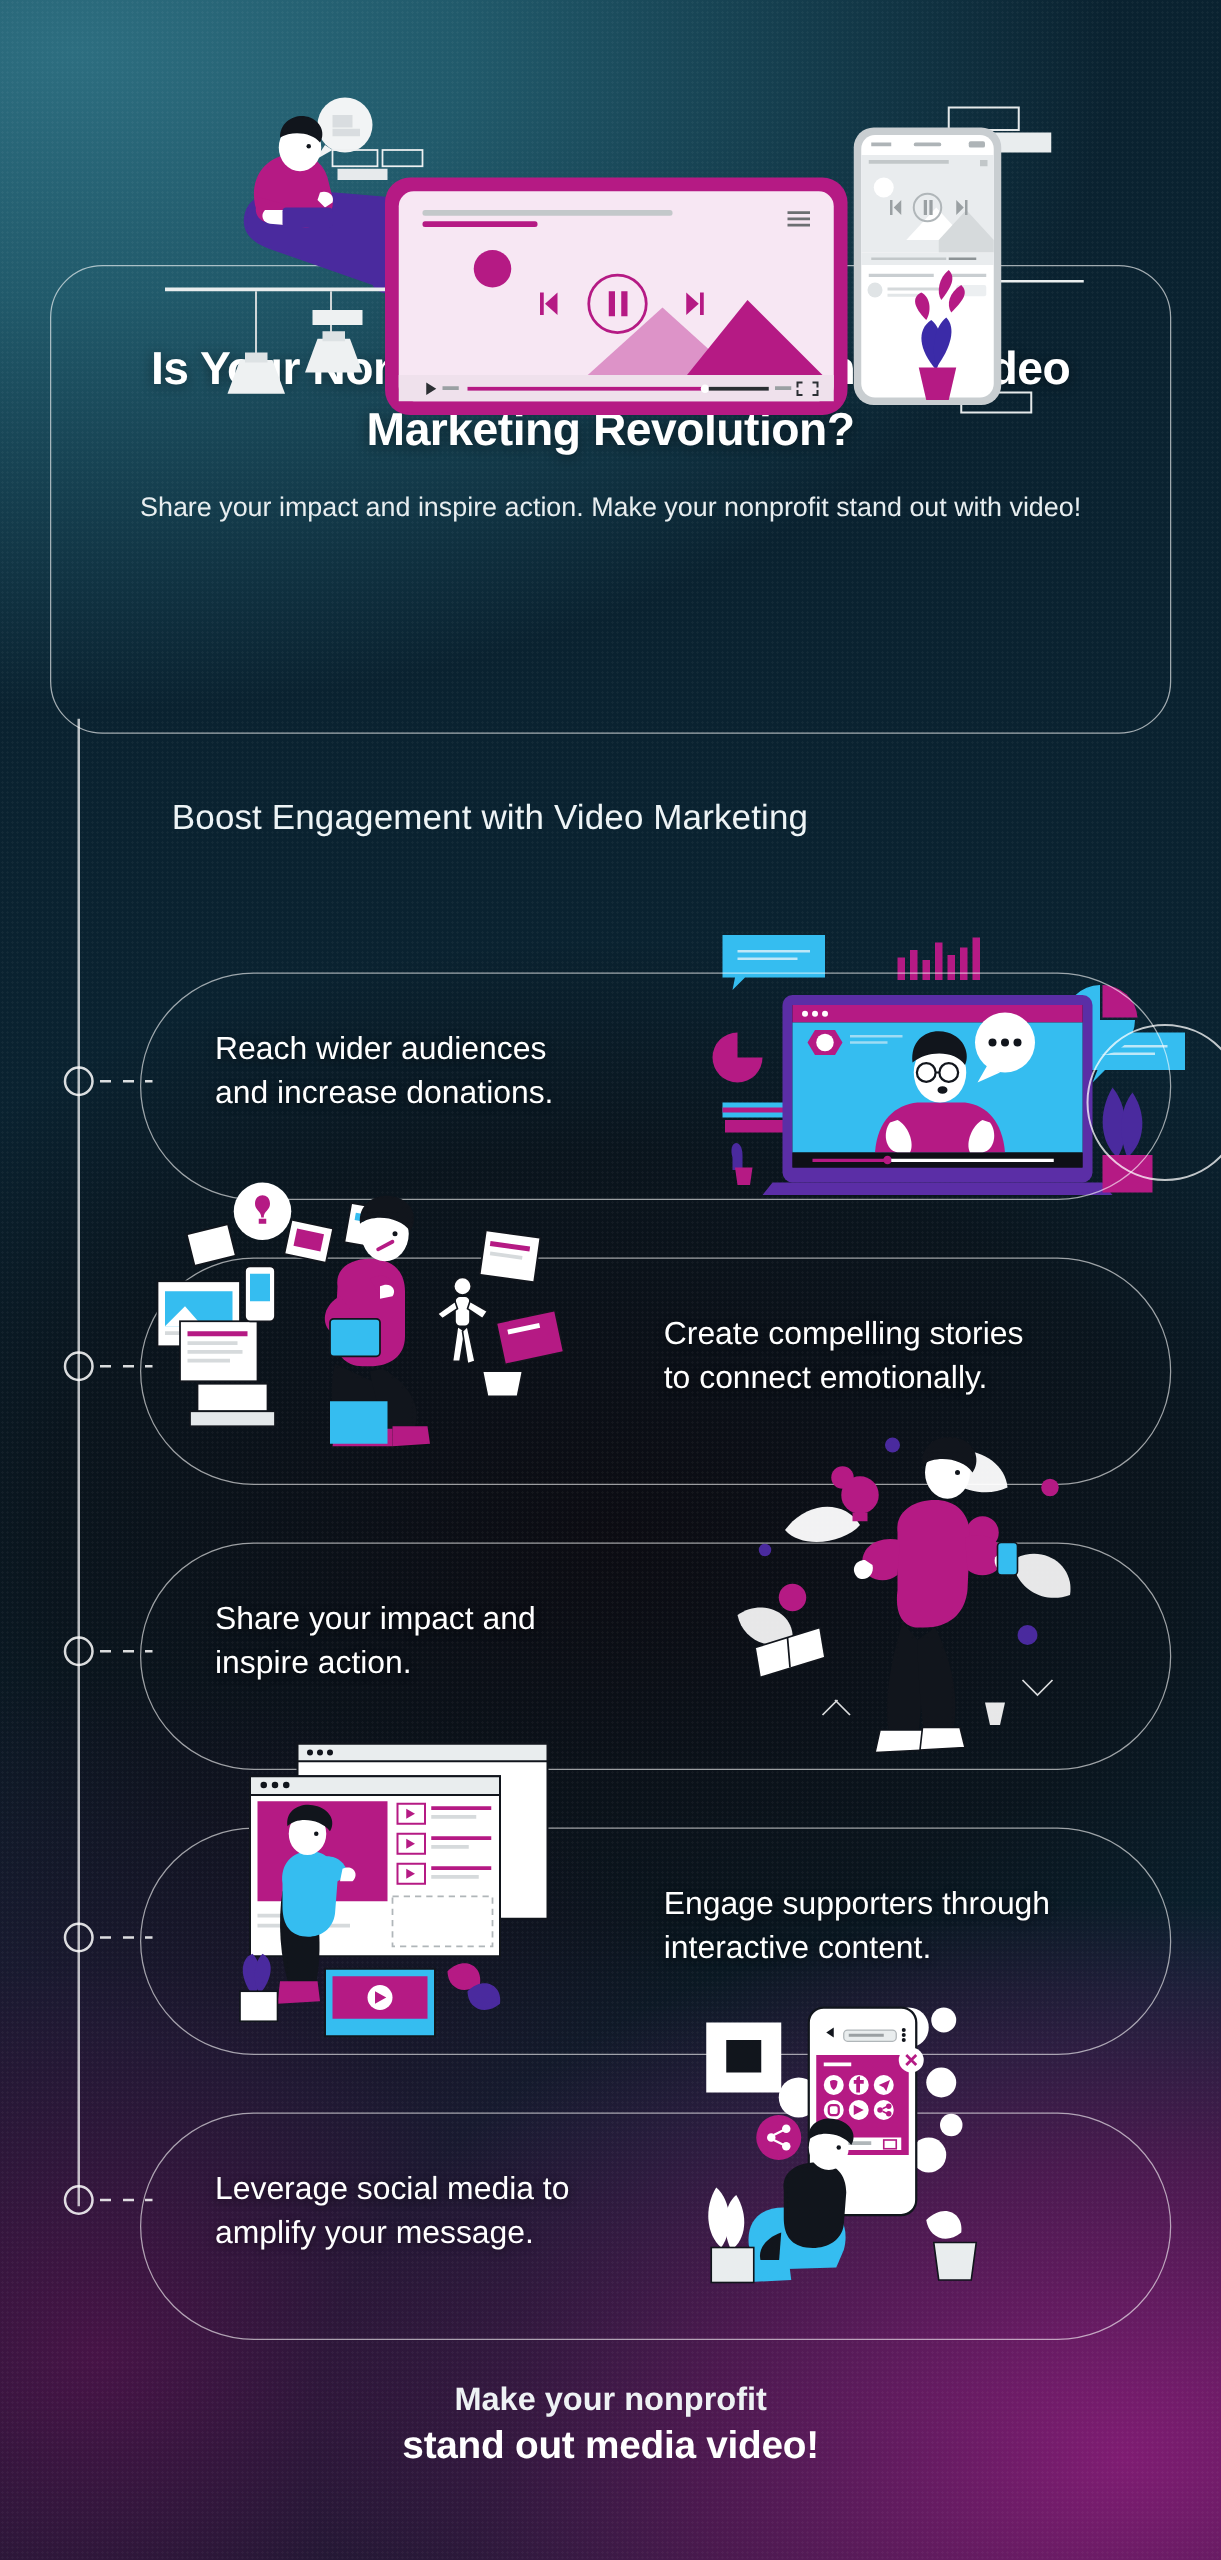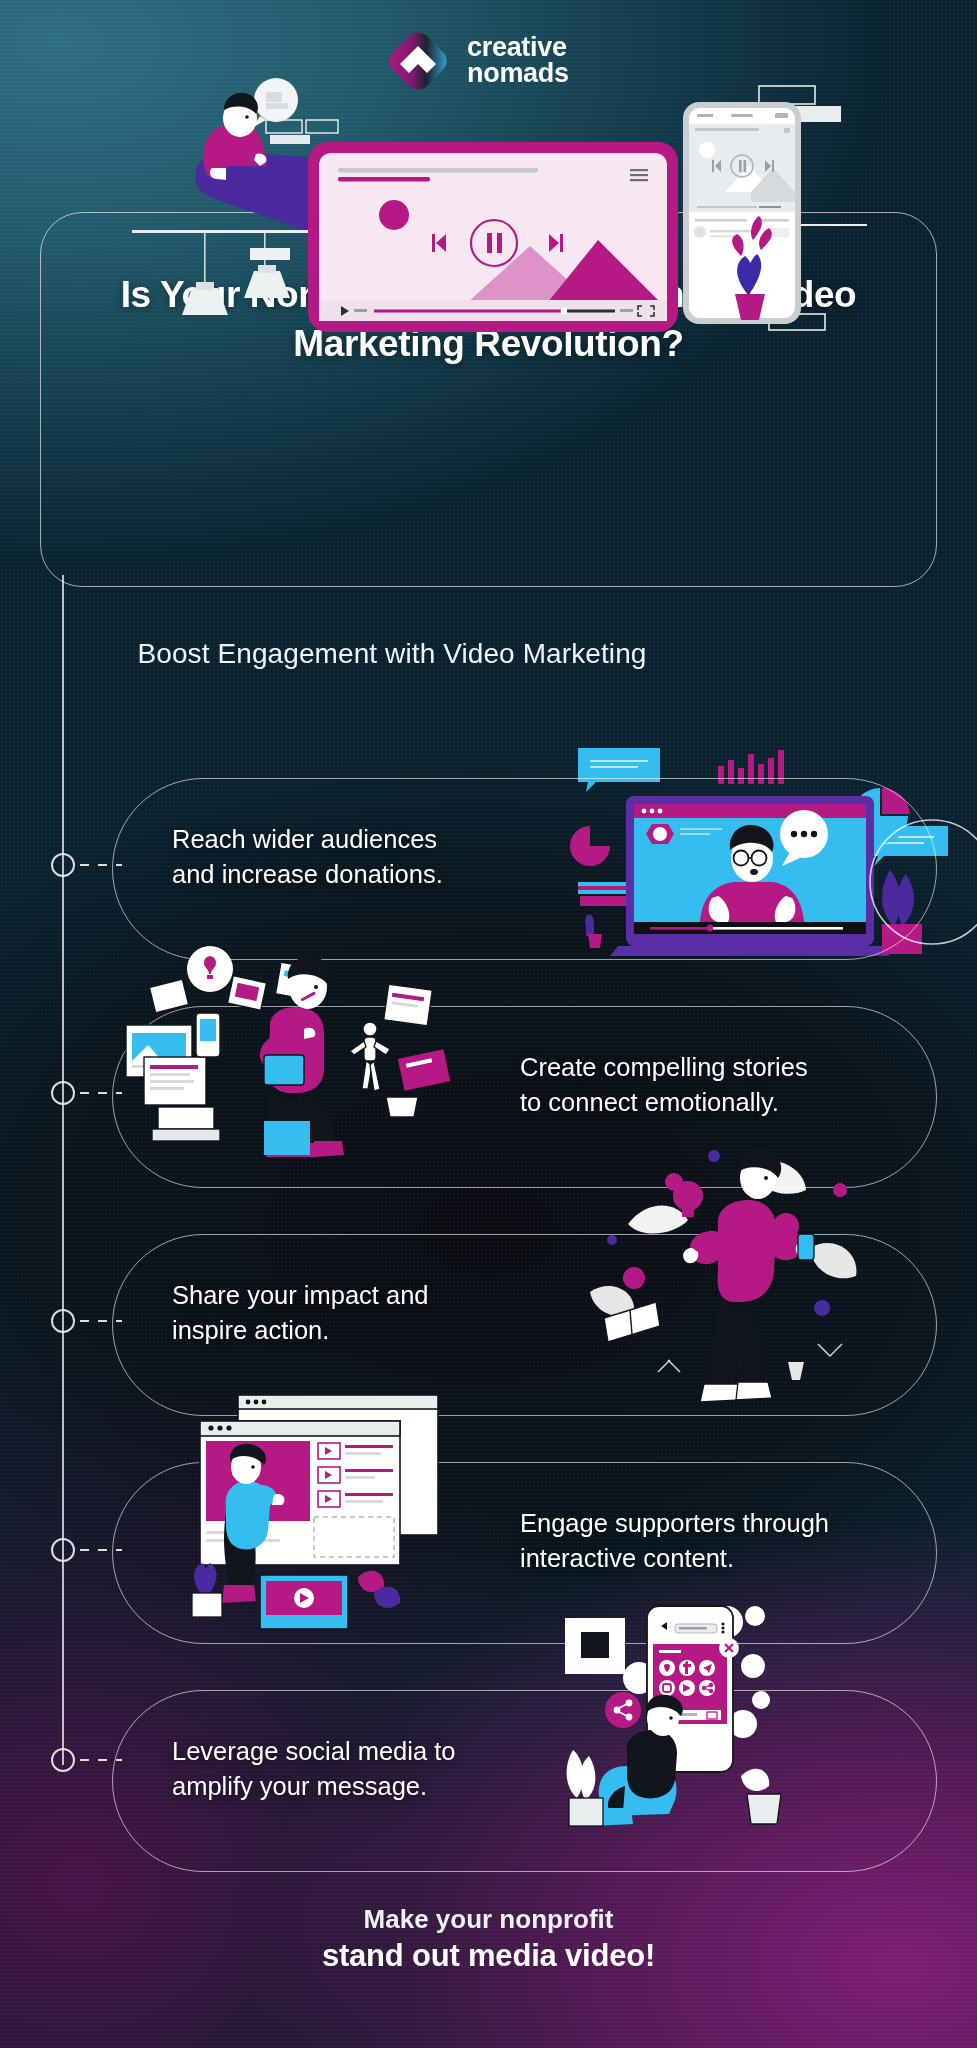--- a/index.html
+++ b/index.html
@@ -75,57 +75,37 @@
   .pill{
     position:absolute; left:112px; width:825px; height:182px;
     border:1.5px solid rgba(255,255,255,.60);
     border-radius:91px; z-index:6; background:transparent;
   }
   .pill-text{
     position:absolute; color:#fff; font-size:25.5px; line-height:1.38;
     font-weight:300; z-index:8; text-shadow:0 2px 8px rgba(0,0,0,.55);
   }
   .pill-text.left { left:172px; width:420px; }
-  .pill-text.right{ left:520px; width:420px; text-align:left; }
+  .pill-text.right{ left:531px; width:420px; text-align:left; }
 
   
   #footer{ top:1903px; left:0; width:977px; text-align:center; z-index:7; }
   #footer .f1{ color:#eef2f4; font-size:26px; font-weight:700; line-height:1.3; }
   #footer .f2{ color:#fff; font-size:31px; font-weight:bold; letter-spacing:-.2px; line-height:1.25; }
 
   
   .illus{ position:absolute; z-index:5; }
   .illus.front{ z-index:7; }
   svg{ display:block; overflow:visible; }
 </style>
 </head>
 <body>
 
 <div id="poster">
 
-  <div id="logo" class="layer">
-    <div class="logo-mark">
-      <svg width="66" height="66" viewBox="0 0 66 66">
-        <defs>
-          <linearGradient id="lgA" x1="0" y1="1" x2="1" y2="0">
-            <stop offset="0" stop-color="#b51a84"></stop>
-              <stop offset=".42" stop-color="#7d1a6e"></stop>
-            <stop offset=".62" stop-color="#1d2230"></stop>
-              <stop offset="1" stop-color="#35bdf0"></stop>
-          </linearGradient>
-        </defs>
-        <rect x="9" y="9" width="48" height="48" rx="13" transform="rotate(45 33 33)" fill="url(#lgA)"></rect>
-        <path d="M33 18 L51 36 L42 45 L33 36 L24 45 L15 36 Z" fill="#ffffff"></path>
-      </svg>
-    </div>
-    <div class="logo-text">
-      <div>creative</div>
-      <div>nomads</div>
-    </div>
-  </div>
 
   <div class="illus" style="left:148px; top:72px;">
     <svg width="200" height="250" viewBox="0 0 200 250">
 
       <circle cx="128" cy="28" r="22" fill="#f2f4f5"></circle>
       <path d="M112 44 L104 56 L118 48 Z" fill="#f2f4f5"></path>
       <rect x="118" y="20" width="16" height="10" fill="#d9dde0"></rect>
       <rect x="118" y="31" width="22" height="6" fill="#d9dde0"></rect>
 
       <rect x="118" y="48" width="36" height="13" fill="none" stroke="#eef1f2" stroke-width="1.4"></rect>
@@ -248,20 +228,21 @@
       <path d="M84 206 C96 190 100 174 92 166 C82 174 80 192 84 206 Z" fill="#3b2ba8"></path>
       <path d="M76 168 C66 158 64 150 72 146 C80 150 80 162 76 168 Z" fill="#b51a84"></path>
       <path d="M96 162 C106 152 110 146 104 140 C94 146 92 156 96 162 Z" fill="#b51a84"></path>
       <path d="M88 152 C96 142 100 134 94 128 C86 134 84 146 88 152 Z" fill="#b51a84"></path>
       <path d="M70 206 L100 206 L94 232 L76 232 Z" fill="#b51a84"></path>
     </svg>
   </div>
 
   <div id="hero-card" class="layer">
     <h1 id="headline">Is Your Nonprofit Missing Out on the Video Marketing Revolution?</h1>
+    <p id="subhead">Share your impact and inspire action. Make your nonprofit stand out with video!</p>
   </div>
 
   <div id="section-title" class="layer">Boost Engagement with Video Marketing</div>
 
   <div id="timeline-line" class="layer"></div>
   <div class="tl-node" style="top:853px;"></div>
   <div class="tl-dash" style="top:864px;"></div>
   <div class="tl-node" style="top:1081px;"></div>
   <div class="tl-dash" style="top:1092px;"></div>
   <div class="tl-node" style="top:1309px;"></div>

